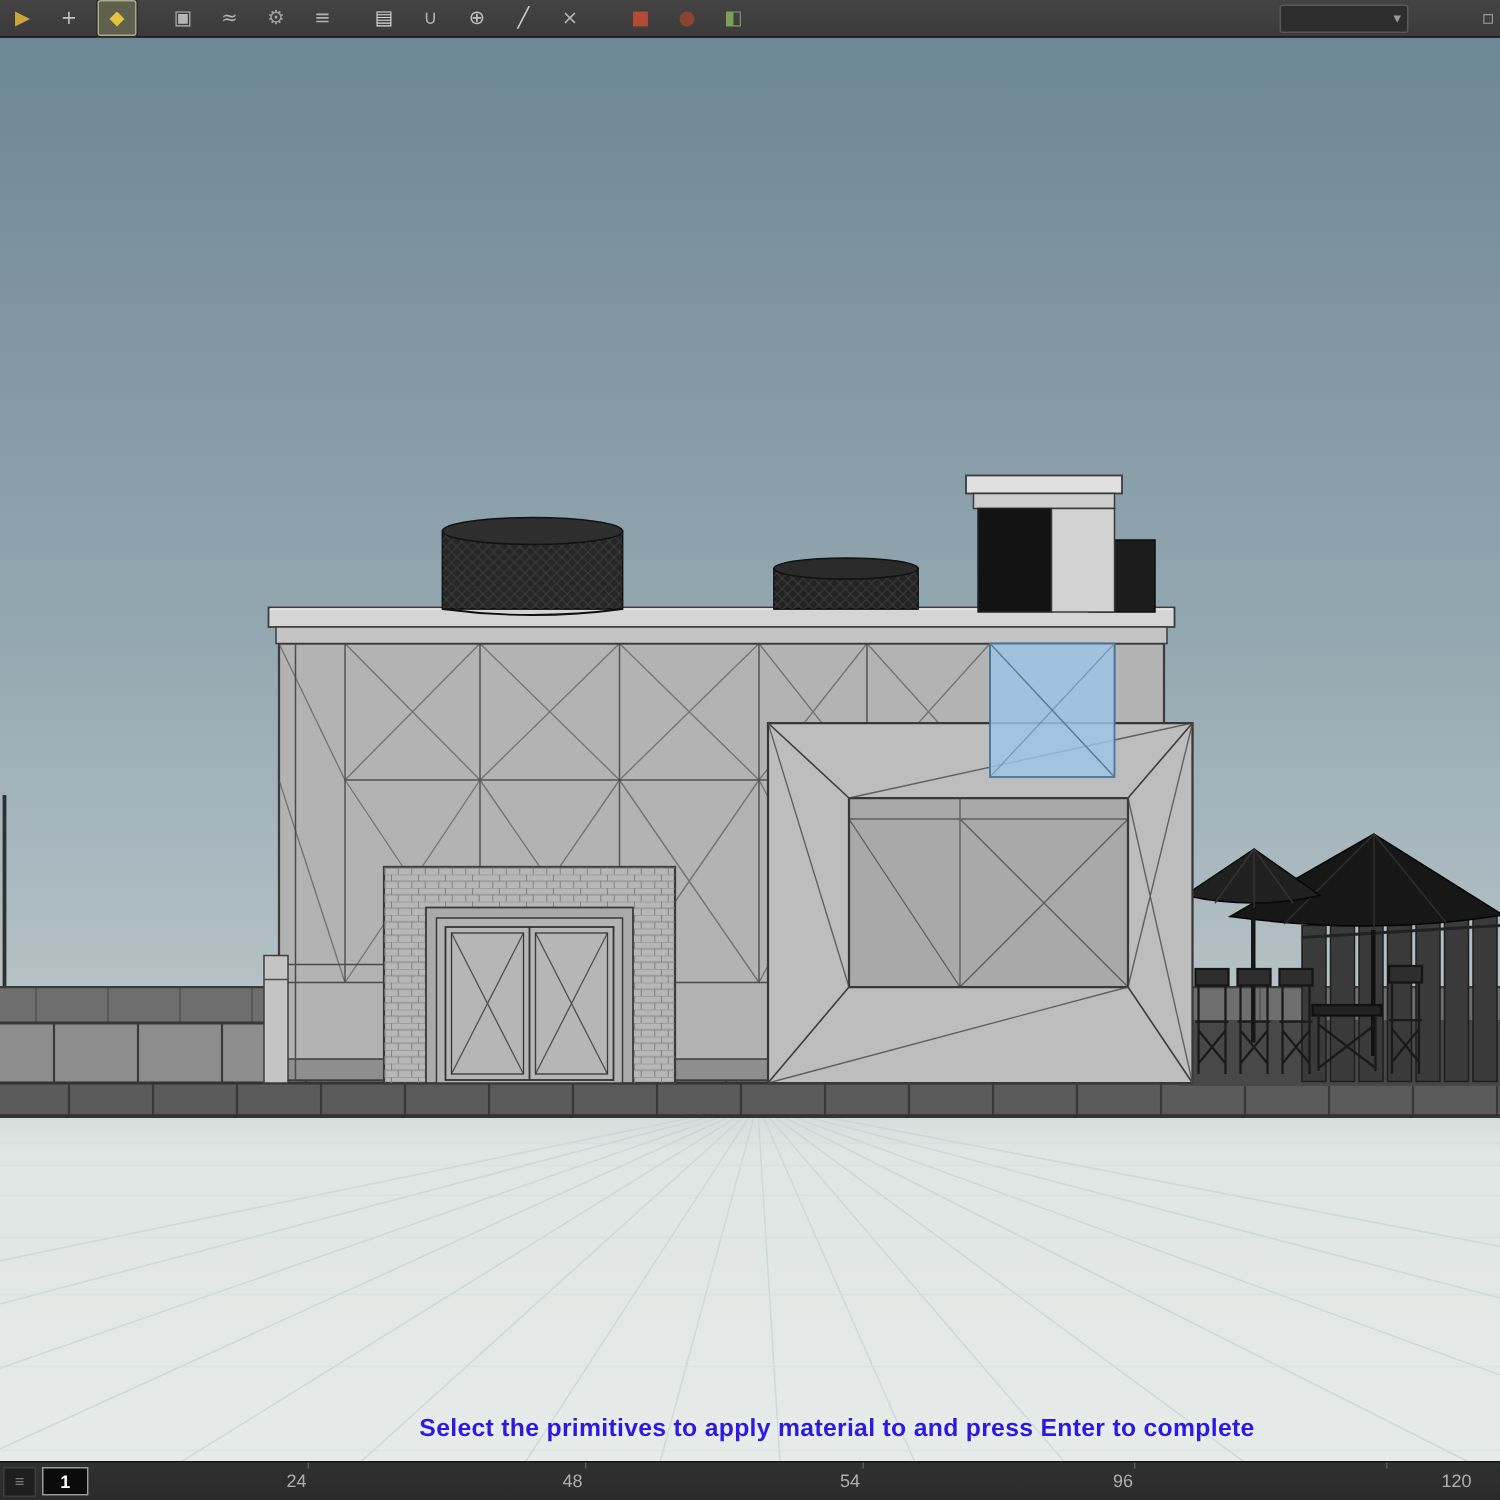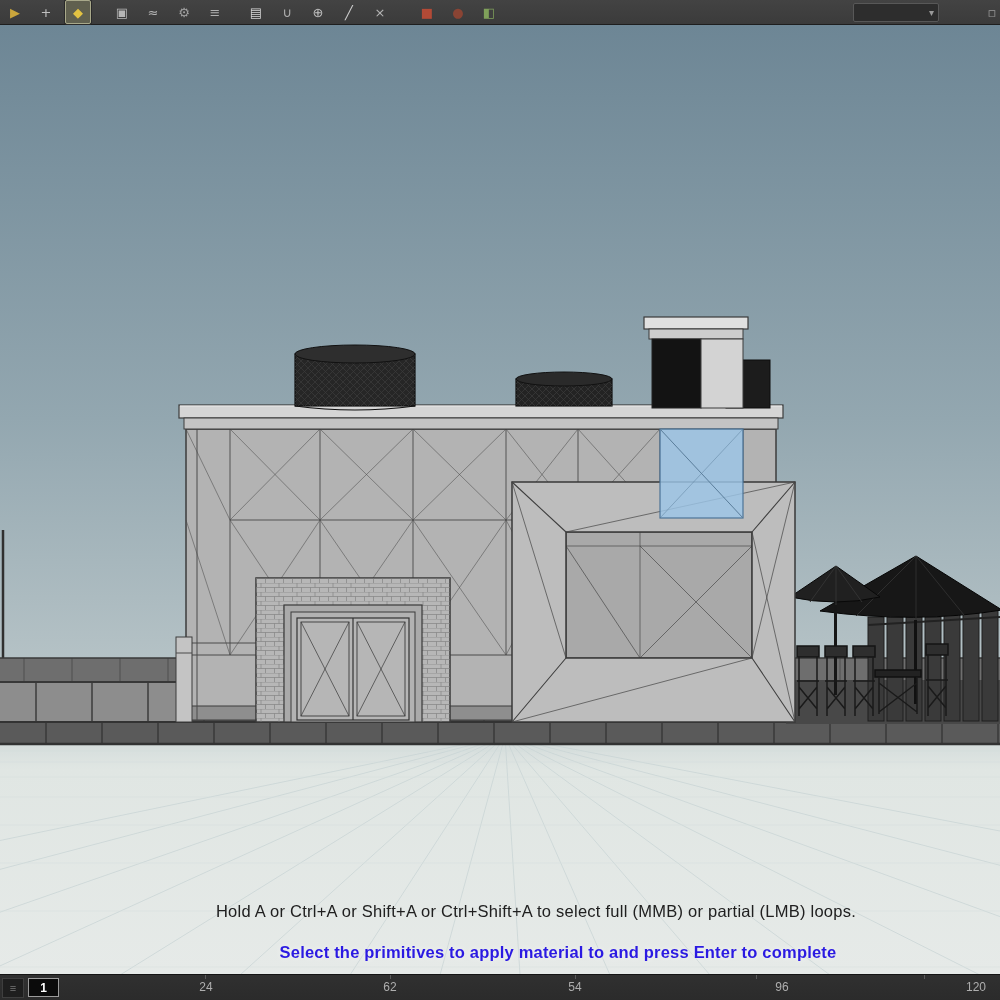--- a/index.html
+++ b/index.html
@@ -38,21 +38,21 @@
 
   
   .timeline{position:absolute;bottom:0;left:0;width:1000px;height:25px;
             background:linear-gradient(#303030,var(--timeline-bg));border-top:1px solid #141414;}
   .tl-btn{position:absolute;left:2px;top:3px;width:20px;height:18px;background:#1e1e1e;
           border:1px solid #3e3e3e;color:#777;font-size:11px;display:flex;
           align-items:center;justify-content:center;cursor:pointer;}
   .frame-box{position:absolute;left:28px;top:3px;width:29px;height:17px;background:#0b0b0b;
           border:1px solid #9c9c9c;color:#fff;font-size:12px;font-weight:bold;
           display:flex;align-items:center;justify-content:center;cursor:ew-resize;}
-  .tick{position:absolute;top:5px;width:30px;text-align:center;color:#aeaeae;
+  .tick{position:absolute;top:5px;width:30px;text-align:left;color:#aeaeae;
         font-size:12px;cursor:pointer;}
   .tickmark{position:absolute;top:0;width:1px;height:4px;background:#5a5a5a;}
 </style>
 </head>
 <body>
 
 <div class="screen">
 
   <div class="toolbar">
     <span class="tbicon" style="color: rgb(201, 165, 60);">▶</span>
@@ -232,34 +232,33 @@
         <rect x="284" y="580" width="138" height="117" fill="#aaaaaa" stroke="#3a3a3a" stroke-width="1.2"></rect>
         <rect x="291" y="587" width="124" height="110" fill="#b2b2b2" stroke="#3a3a3a" stroke-width="1"></rect>
         <rect x="297" y="593" width="112" height="102" fill="#b6b6b6" stroke="#333" stroke-width="1.2"></rect>
         <path d="M353,593V695" stroke="#333" stroke-width="1.2"></path>
         <rect x="301" y="597" width="48" height="94" fill="none" stroke="#3a3a3a" stroke-width="0.9"></rect>
         <rect x="357" y="597" width="48" height="94" fill="none" stroke="#3a3a3a" stroke-width="0.9"></rect>
         <path d="M301,597L349,691M349,597L301,691M357,597L405,691M405,597L357,691" stroke="#3a3a3a" stroke-width="0.9" opacity="0.8" fill="none"></path>
       </g>
     </svg>
 
-    <div class="help-text">Hold A or Ctrl+A or Shift+A or Ctrl+Shift+A to select full (MMB) or partial (LMB) loops.</div>
     <div class="prompt-text">Select the primitives to apply material to and press Enter to complete</div>
   </div>
 
   <div class="timeline">
     <div class="tl-btn">
       <span>≡</span>
     </div>
     <div class="frame-box">1</div>
     <div class="tickmark" style="left:205px"></div>
     <div class="tickmark" style="left:390px"></div>
     <div class="tickmark" style="left:575px"></div>
     <div class="tickmark" style="left:756px"></div>
     <div class="tickmark" style="left:924px"></div>
     <span class="tick" style="left:191px">24</span>
-    <span class="tick" style="left:375px">62</span>
+    <span class="tick" style="left:375px">48</span>
     <span class="tick" style="left:560px">54</span>
-    <span class="tick" style="left:767px">96</span>
+    <span class="tick" style="left:742px">96</span>
     <span class="tick" style="left:961px">120</span>
   </div>
 
 </div>
 
 </body></html>

